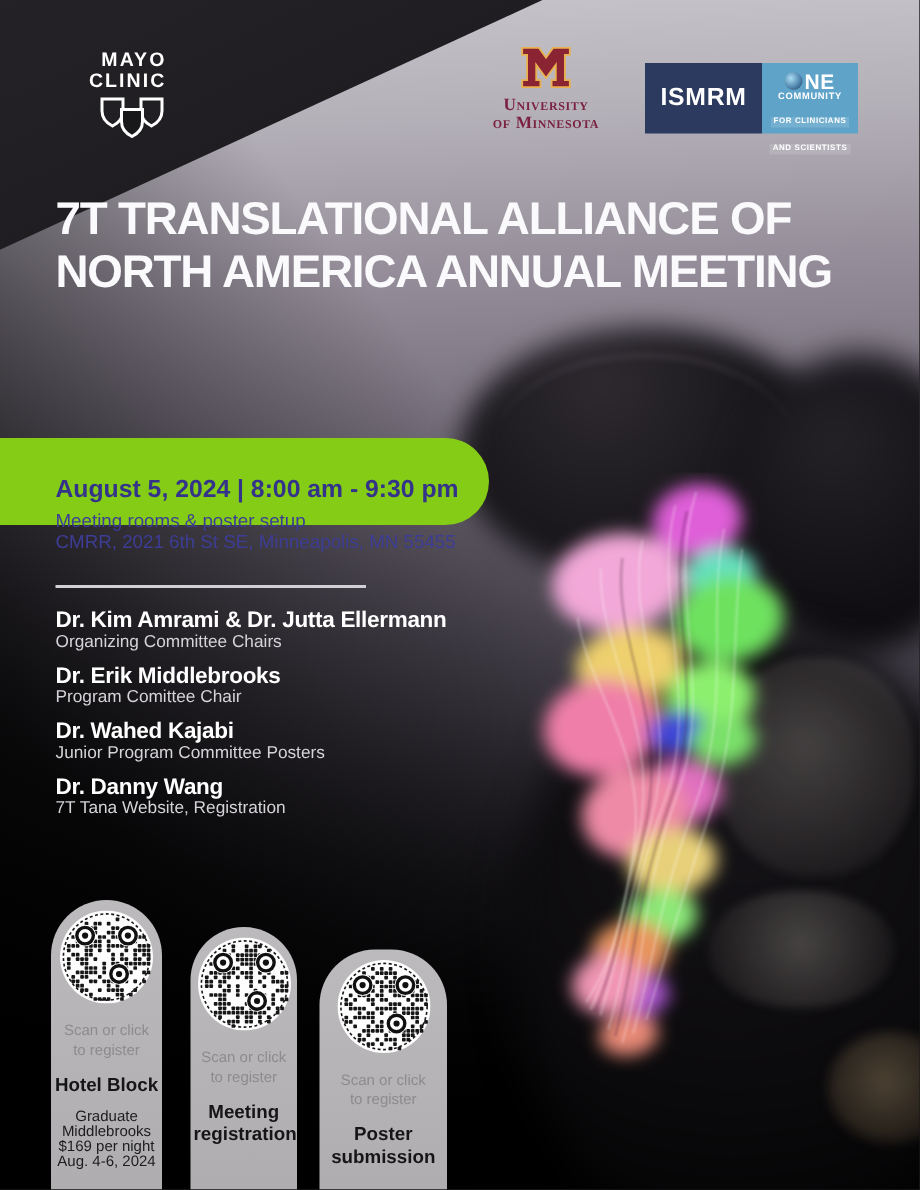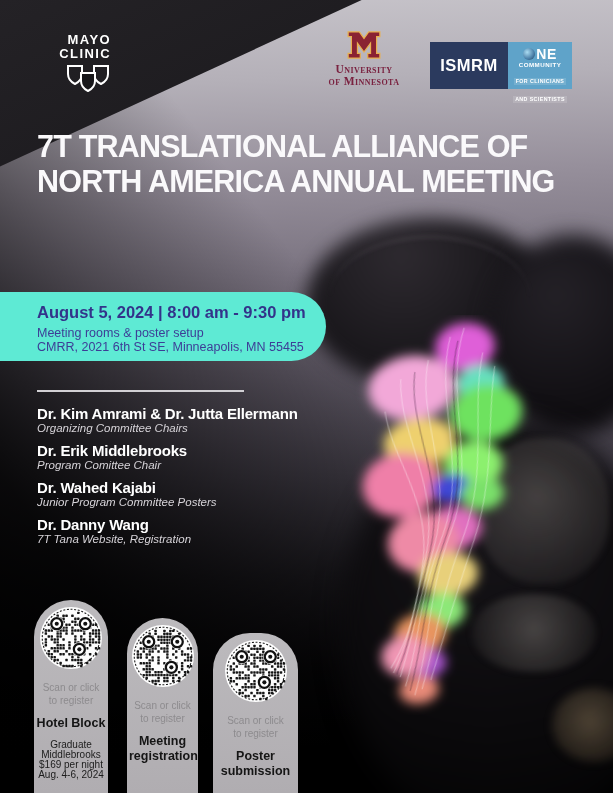--- a/index.html
+++ b/index.html
@@ -47,31 +47,31 @@
   .one-ne{font-size:14px;font-weight:bold;letter-spacing:.5px;line-height:14px;}
   .ismrm-sub{font-size:6.2px;font-weight:bold;letter-spacing:.5px;line-height:7.5px;}
   .ismrm-chip{display:inline-block;font-size:5.3px;font-weight:bold;letter-spacing:.4px;
     line-height:7px;background:rgba(255,255,255,.14);padding:0 2px;margin-top:1px;}
   
   .title{position:absolute;left:37px;top:129px;color:#faf9fb;font-weight:bold;
     font-size:30.5px;line-height:35px;letter-spacing:-.8px;white-space:nowrap;}
   .subtitle{position:absolute;left:37px;top:208px;color:#f0eef2;
     font-size:20.5px;line-height:26px;letter-spacing:-.3px;white-space:nowrap;}
   
-  .event-pill{position:absolute;left:0;top:292px;width:326px;height:69px;
-    background:#5eead4;border-radius:0 35px 35px 0;padding:11px 0 0 37px;box-sizing:border-box;}
+  .event-pill{position:absolute;left:0;top:292px;width:326px;height:58px;
+    background:#84cc16;border-radius:0 35px 35px 0;padding:25px 0 0 37px;box-sizing:border-box;}
   .event-line1{font-size:16.5px;font-weight:bold;color:#33338a;margin-bottom:4px;white-space:nowrap;}
   .event-line{font-size:12.5px;color:#3d3d96;line-height:14px;white-space:nowrap;}
   
   .committees{position:absolute;left:37px;top:383px;color:#fff;}
   .comm-heading{font-size:18px;font-weight:bold;letter-spacing:-.2px;}
   .comm-rule{width:207px;height:1.5px;background:#d2d0d4;margin:7px 0 14px 0;}
   .member{margin-bottom:8px;}
   .member-name{font-size:15px;font-weight:bold;line-height:16px;letter-spacing:-.2px;white-space:nowrap;}
-  .member-role{font-size:11.5px;color:#d6d3d8;line-height:13px;white-space:nowrap;font-style:italic;}
+  .member-role{font-size:11.5px;color:#d6d3d8;line-height:13px;white-space:nowrap;}
   
   .qr-card{position:absolute;bottom:0;background:linear-gradient(#bcbabd,#b0adb1);
     border-radius:37px 37px 0 0;text-align:center;cursor:pointer;}
   .qc0{left:34px;top:600px;width:74px;}
   .qc1{left:127px;top:618px;width:71px;}
   .qc2{left:213px;top:633px;width:85px;}
   .qr-circle{width:62px;height:62px;margin:7px auto 0 auto;}
   .scan{margin-top:12px;font-size:10px;line-height:13px;color:#8d8b8e;}
   .qr-label{margin-top:9px;font-size:12.5px;font-weight:bold;line-height:15px;color:#151515;
     padding:0 2px;}

